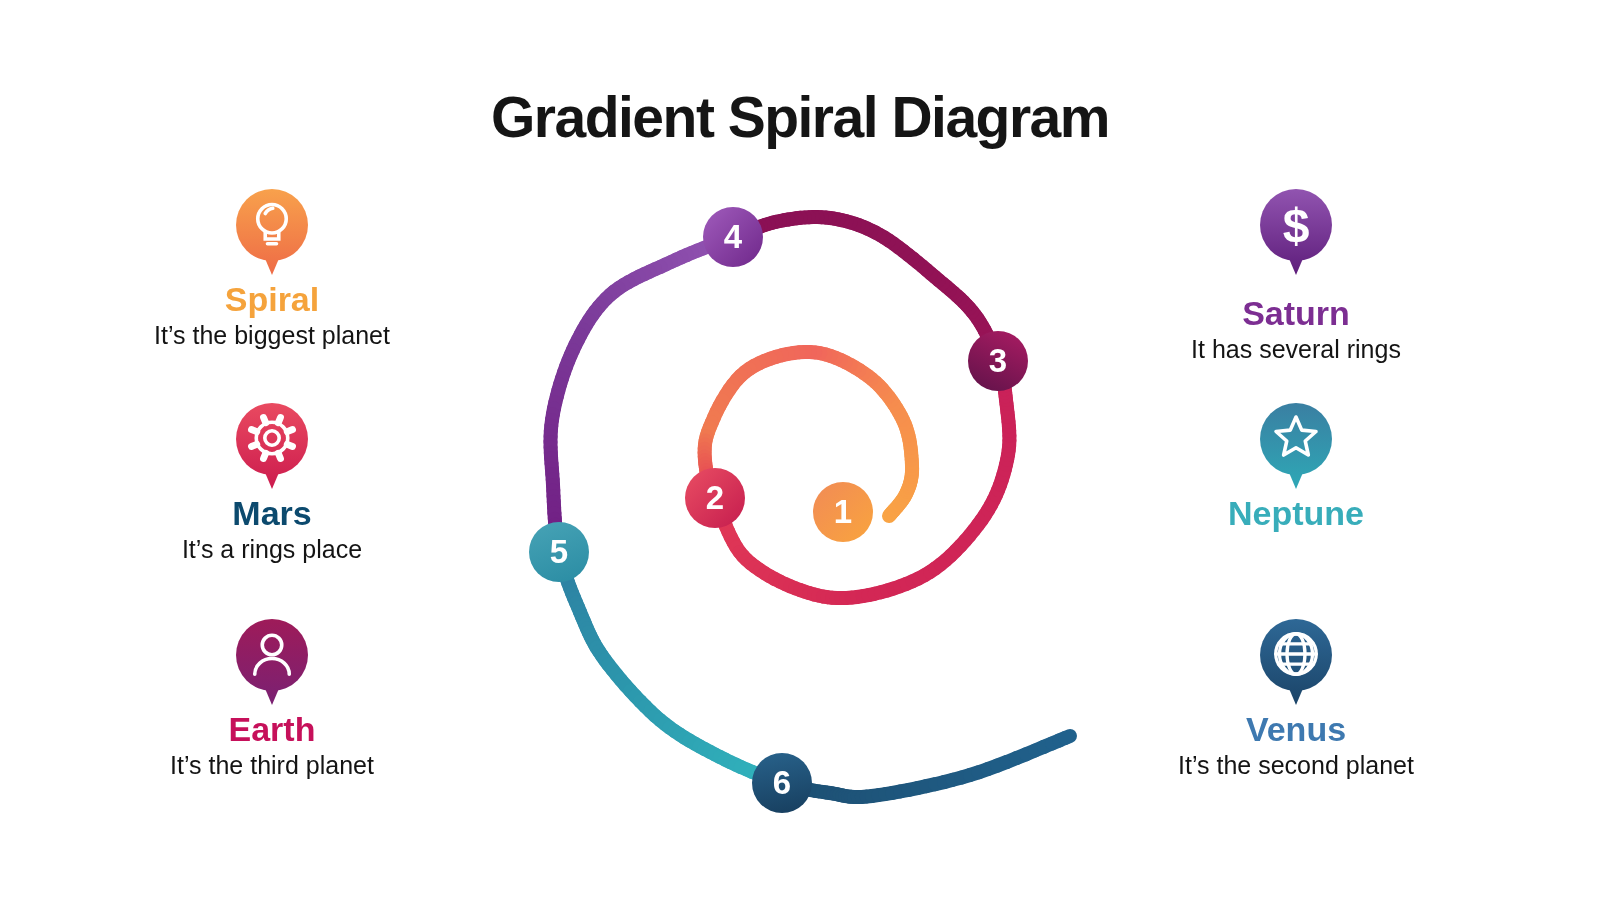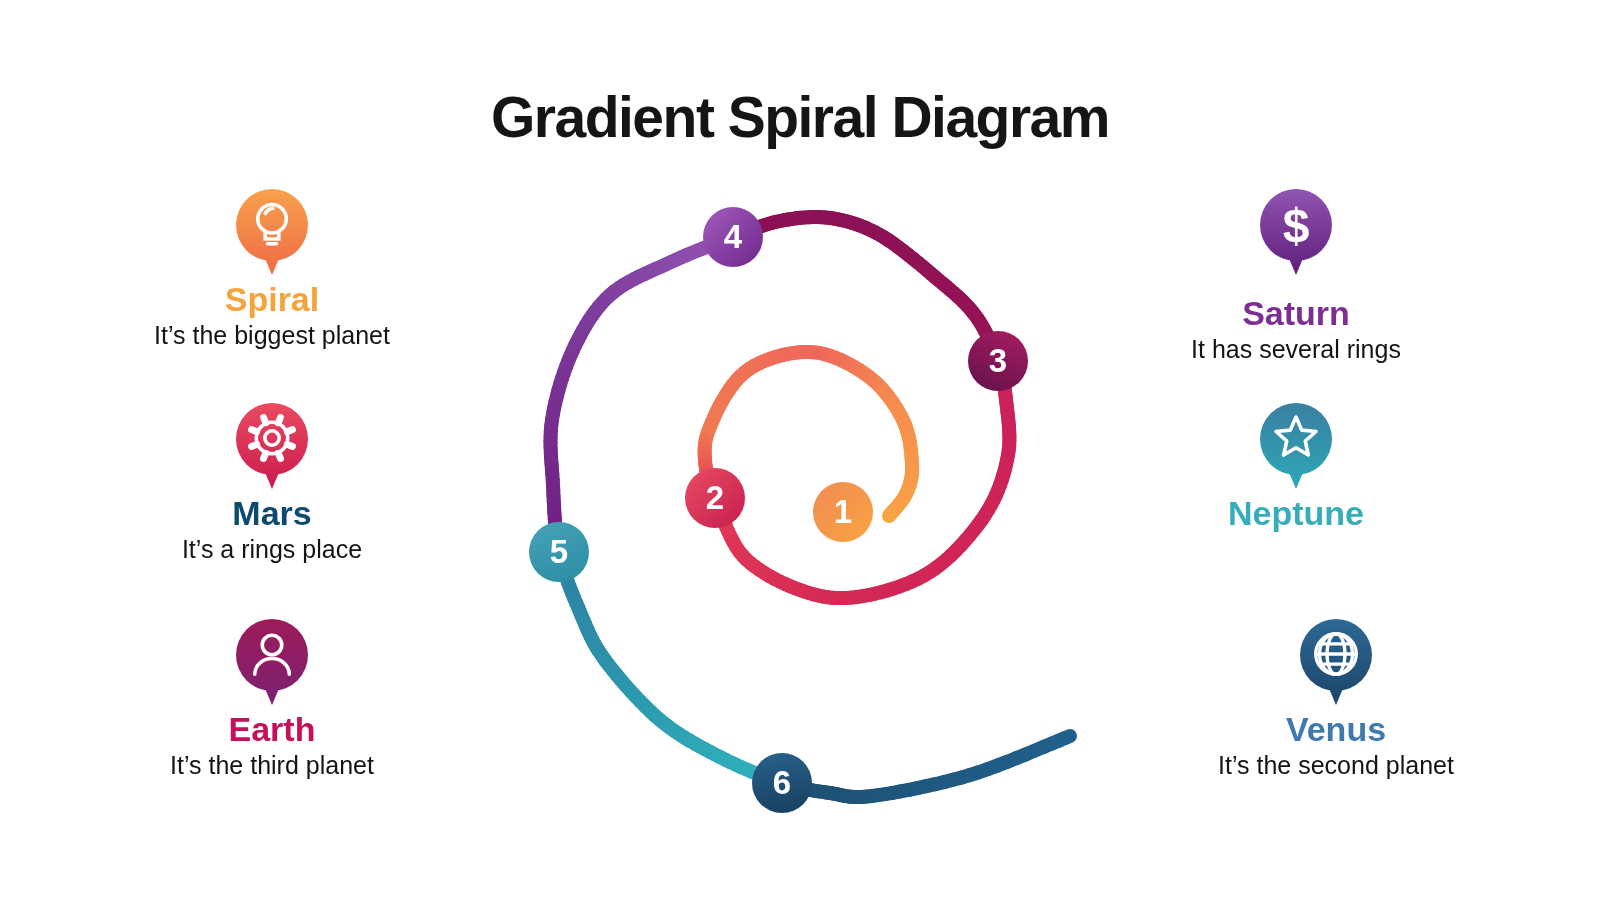--- a/index.html
+++ b/index.html
@@ -586,21 +586,21 @@
             </linearGradient>
           </defs>
           <path d="M 25 60 L 36 86 L 47 60 Z" fill="url(#pg4)"></path>
           <circle cx="36" cy="36" r="36" fill="url(#pg4)"></circle>
           <g transform="translate(36,35) scale(1.5)">
             <path d="M 0 -14 L 3.82 -5.26 L 13.31 -4.33 L 6.18 2.01 L 8.23 11.33 L 0 6.5 L -8.23 11.33 L -6.18 2.01 L -13.31 -4.33 L -3.82 -5.26 Z" stroke="#fff" stroke-width="2.4" fill="none" stroke-linejoin="round"></path>
           </g>
         </svg></div>
     <div class="item-title" style="color: rgb(56, 173, 186);">Neptune</div>
   </div>
-  <div class="item" style="left: 1156px; top: 619px; justify-content: flex-end;">
+  <div class="item" style="left: 1116px; top: 619px; justify-content: flex-end;">
     <div class="pin"><svg width="72" height="88" viewBox="0 0 72 88">
           <defs>
             <linearGradient id="pg5" gradientUnits="userSpaceOnUse" x1="36" y1="0" x2="36" y2="86">
               <stop offset="0" stop-color="#2E6896"></stop>
               <stop offset="1" stop-color="#1B4468"></stop>
             </linearGradient>
           </defs>
           <path d="M 25 60 L 36 86 L 47 60 Z" fill="url(#pg5)"></path>
           <circle cx="36" cy="36" r="36" fill="url(#pg5)"></circle>
           <g transform="translate(36,35) scale(1.5)">

